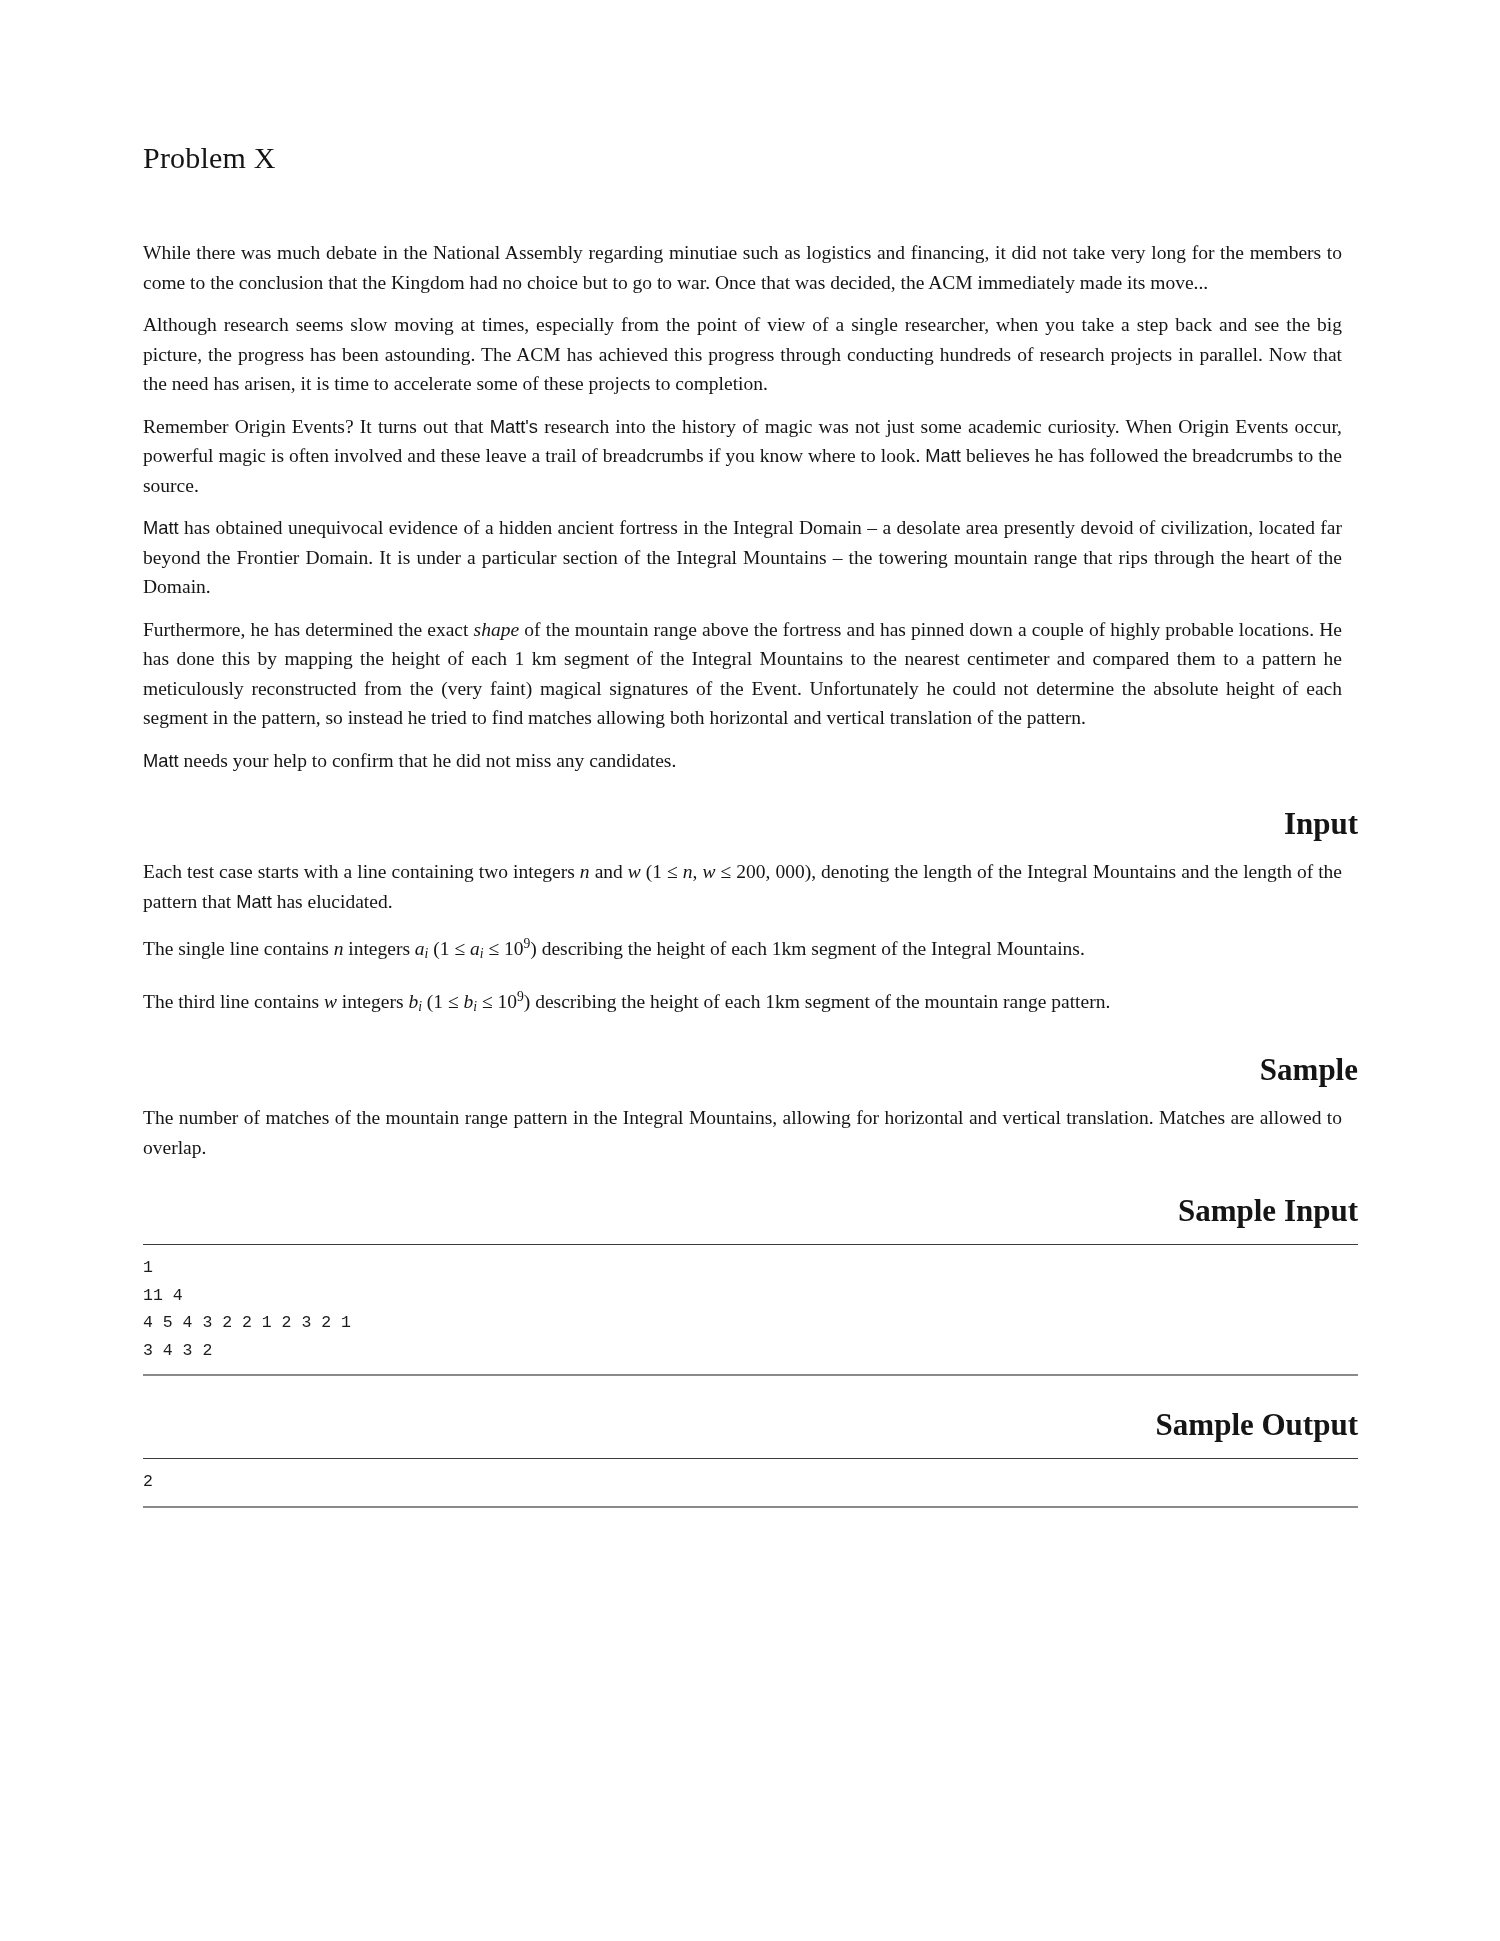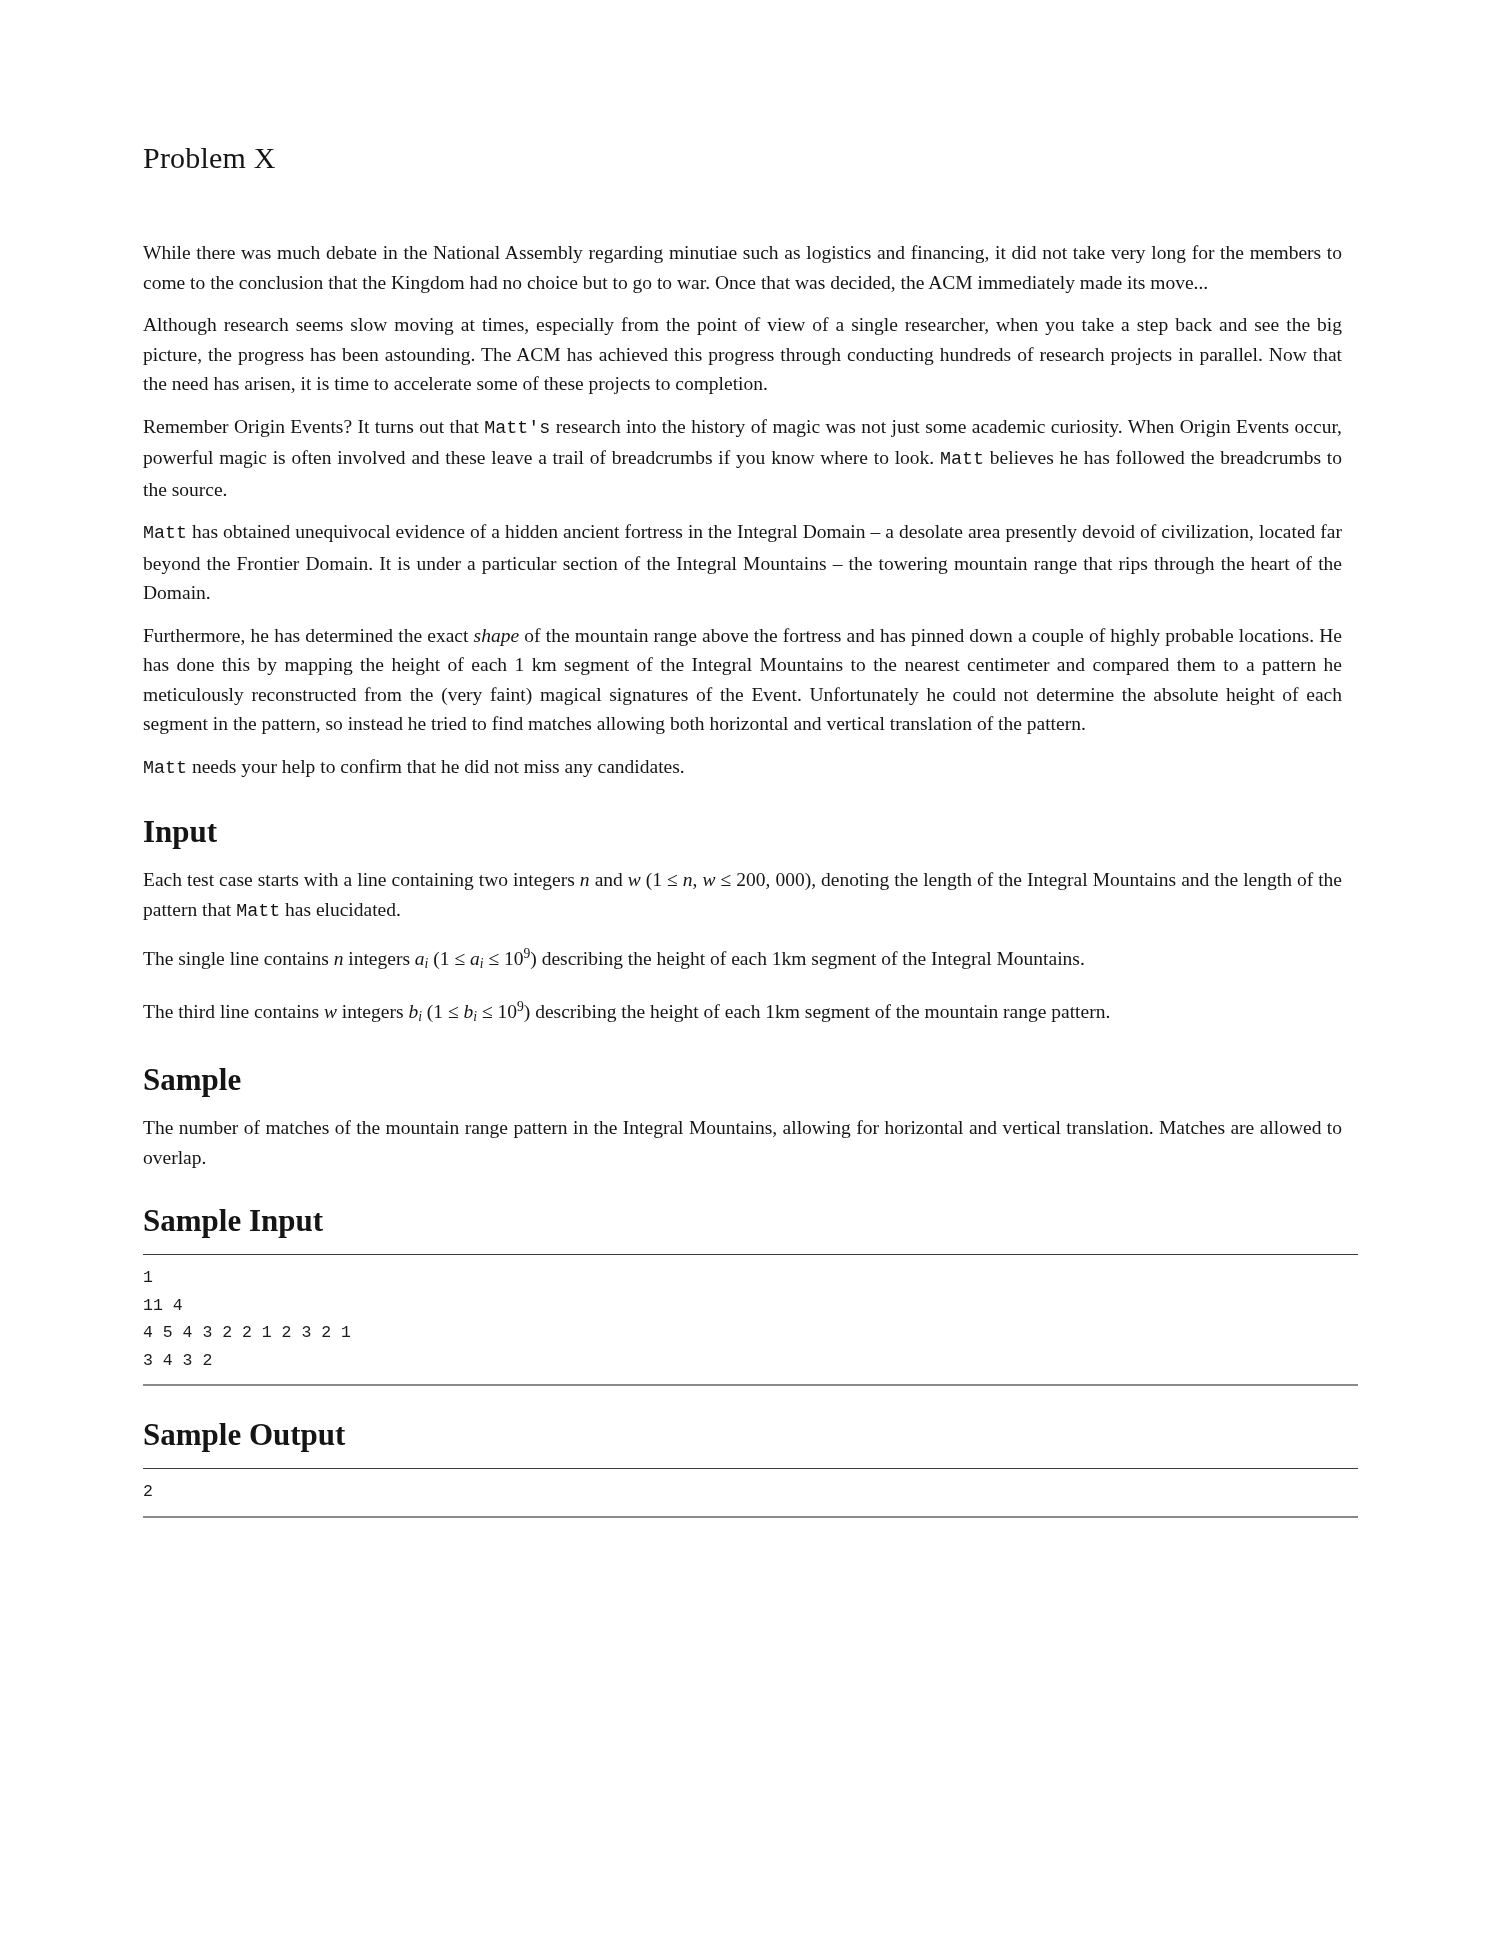--- a/index.html
+++ b/index.html
@@ -30,27 +30,27 @@
     line-height: 36px;
     font-weight: 400;
     text-align: left;
     letter-spacing: 0.2px;
   }
   h2.section-heading {
     margin: 30px 0 14px 0;
     font-size: 31px;
     line-height: 38px;
     font-weight: 700;
-    text-align: left;
+    text-align: right;
   }
   p.body-par {
     margin: 0 16px 13px 0;
   }
   .sans {
-    font-family: Liberation Mono, monospace;
+    font-family: Liberation Sans, sans-serif;
     font-size: 0.94em;
   }
   .italic {
     font-style: italic;
   }
   .sub {
     font-size: 0.7em;
     vertical-align: -0.25em;
   }
   .sup {

